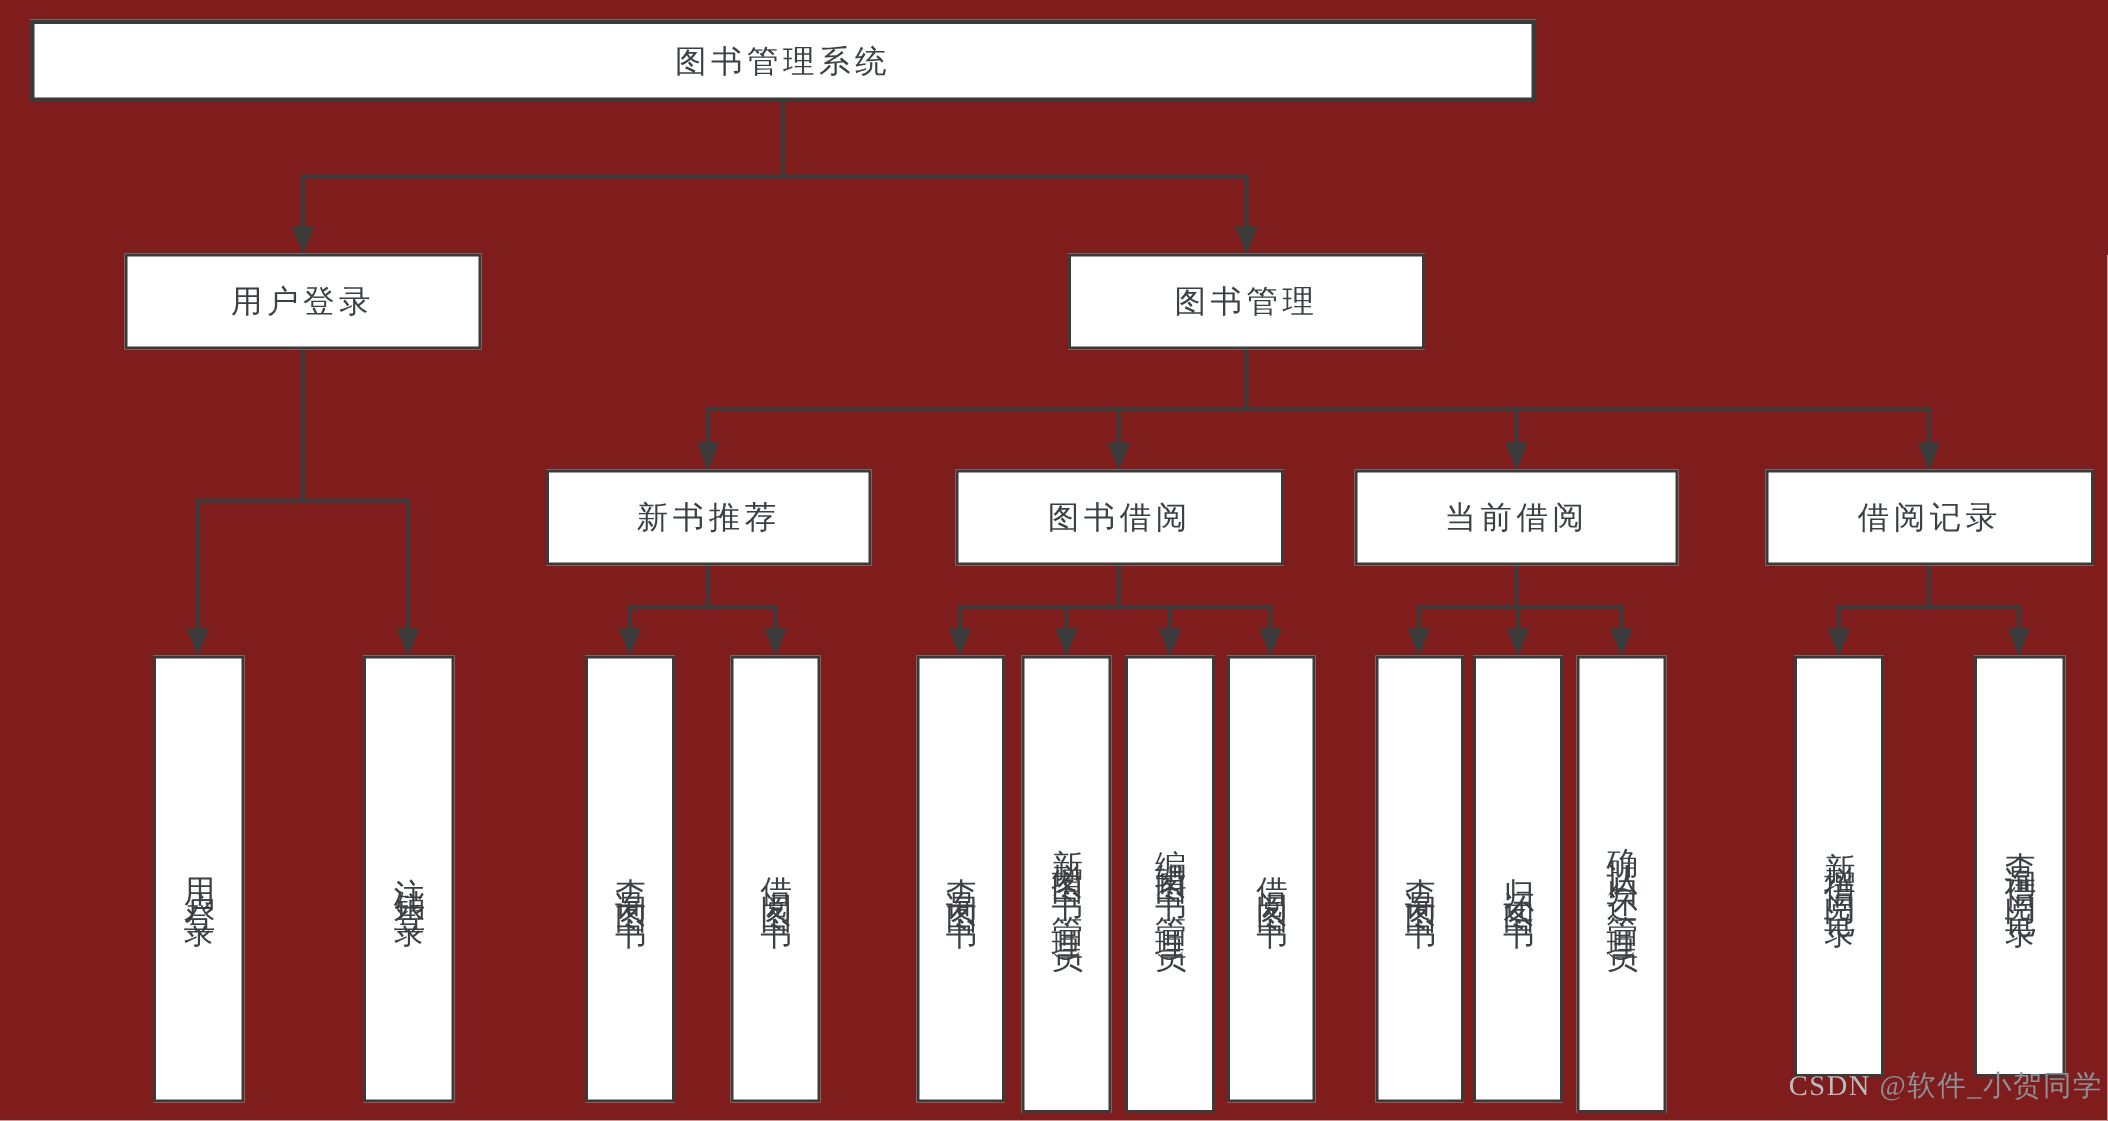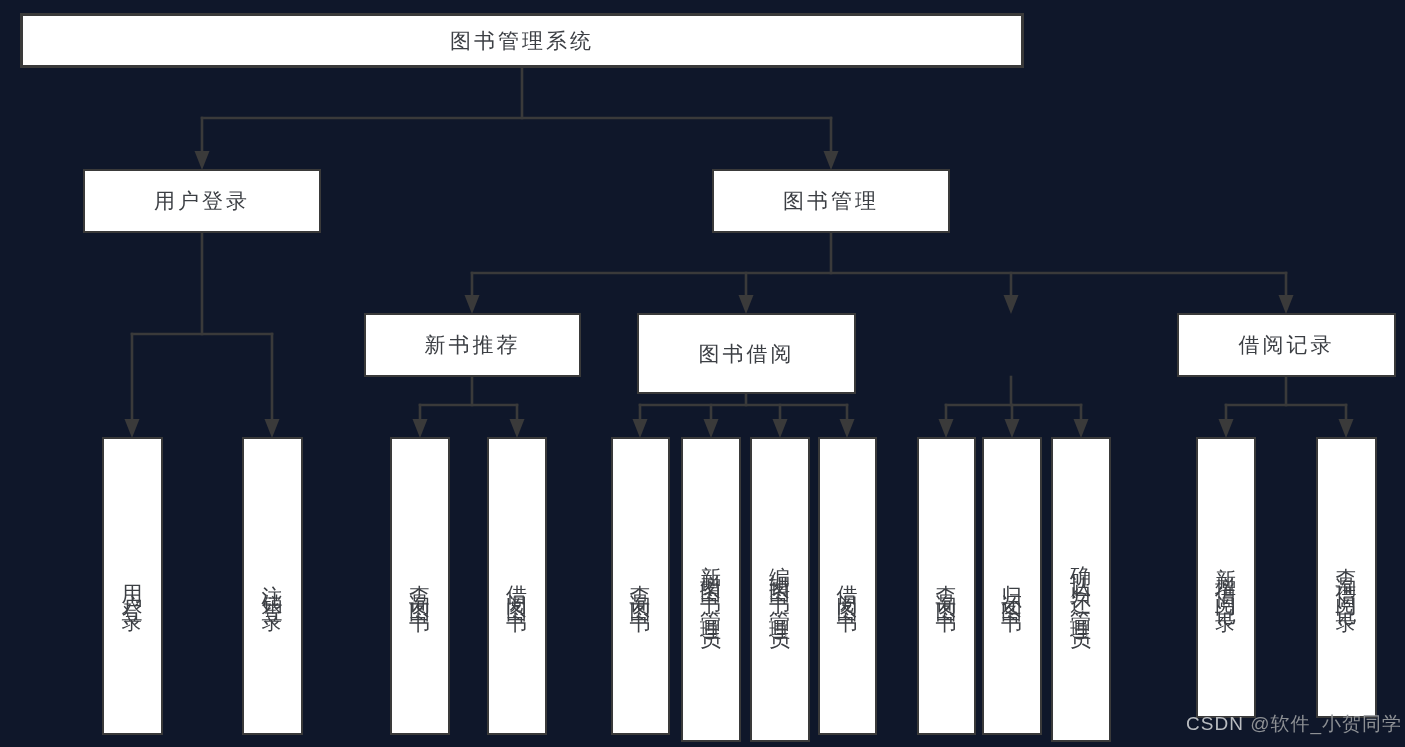--- a/index.html
+++ b/index.html
@@ -1,20 +1,20 @@
 <!DOCTYPE html>
 <html><head>
 <meta charset="utf-8">
 <style>
   html,body{margin:0;padding:0;background:#ffffff;}
   #stage{
     position:relative;
     width:1405px;
     height:747px;
-    background:#0f172a;
+    background:#7f1d1d;
     overflow:hidden;
     font-family:"Liberation Sans","DejaVu Sans",sans-serif;
   }
   #connector-layer{
     position:absolute;
     left:0;top:0;width:1405px;height:747px;
     pointer-events:none;
   }
   .hnode{
     position:absolute;
@@ -48,20 +48,21 @@
     color:#3c3f44;
     white-space:nowrap;
   }
   #watermark{
     position:absolute;
     right:3px;
     bottom:10px;
     font-size:19px;
     letter-spacing:1px;
     white-space:nowrap;
+    font-family:Liberation Serif, serif;
   }
   #watermark .brand{color:#b9bcc0;}
   #watermark .handle{color:#8d9094;}
 </style>
 </head>
 <body>
 
 <div id="stage">
 
   <svg id="connector-layer" viewBox="0 0 1405 747" xmlns="http://www.w3.org/2000/svg">
@@ -126,22 +127,25 @@
   <div class="hnode" style="left:83px;top:169px;width:238px;height:64px">
     <span>用户登录</span>
   </div>
   <div class="hnode" style="left:364px;top:313px;width:217px;height:64px">
     <span>新书推荐</span>
   </div>
 
   <div class="hnode" style="left:712px;top:169px;width:238px;height:64px">
     <span>图书管理</span>
   </div>
-  <div class="hnode" style="left:637px;top:313px;width:219px;height:81px">
+  <div class="hnode" style="left:637px;top:313px;width:219px;height:64px">
     <span>图书借阅</span>
+  </div>
+  <div class="hnode" style="left:903px;top:313px;width:216px;height:64px">
+    <span>当前借阅</span>
   </div>
   <div class="hnode" style="left:1177px;top:313px;width:219px;height:64px">
     <span>借阅记录</span>
   </div>
 
   <div class="vnode" style="left:102px;top:437px;width:61px;height:298px">
     <span>用户登录</span>
   </div>
   <div class="vnode" style="left:242px;top:437px;width:61px;height:298px">
     <span>注销登录</span>

